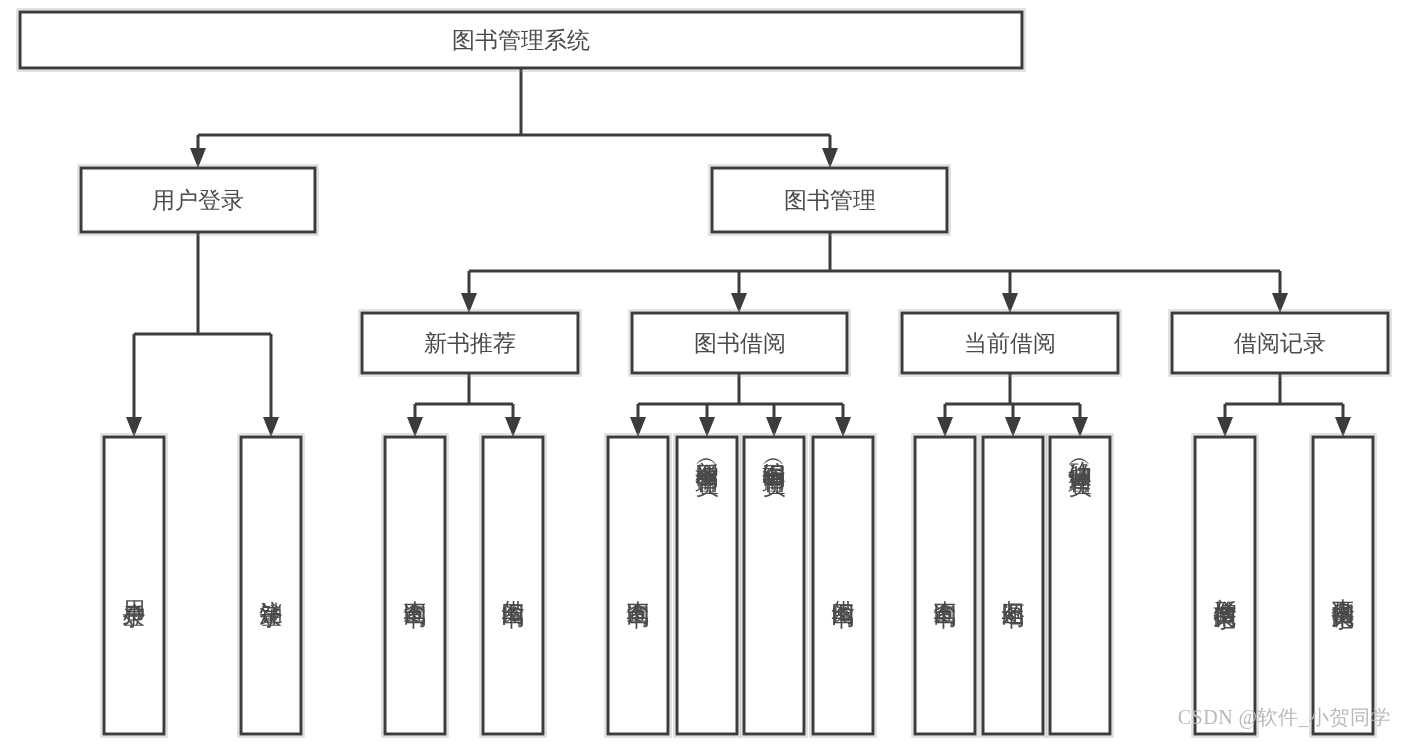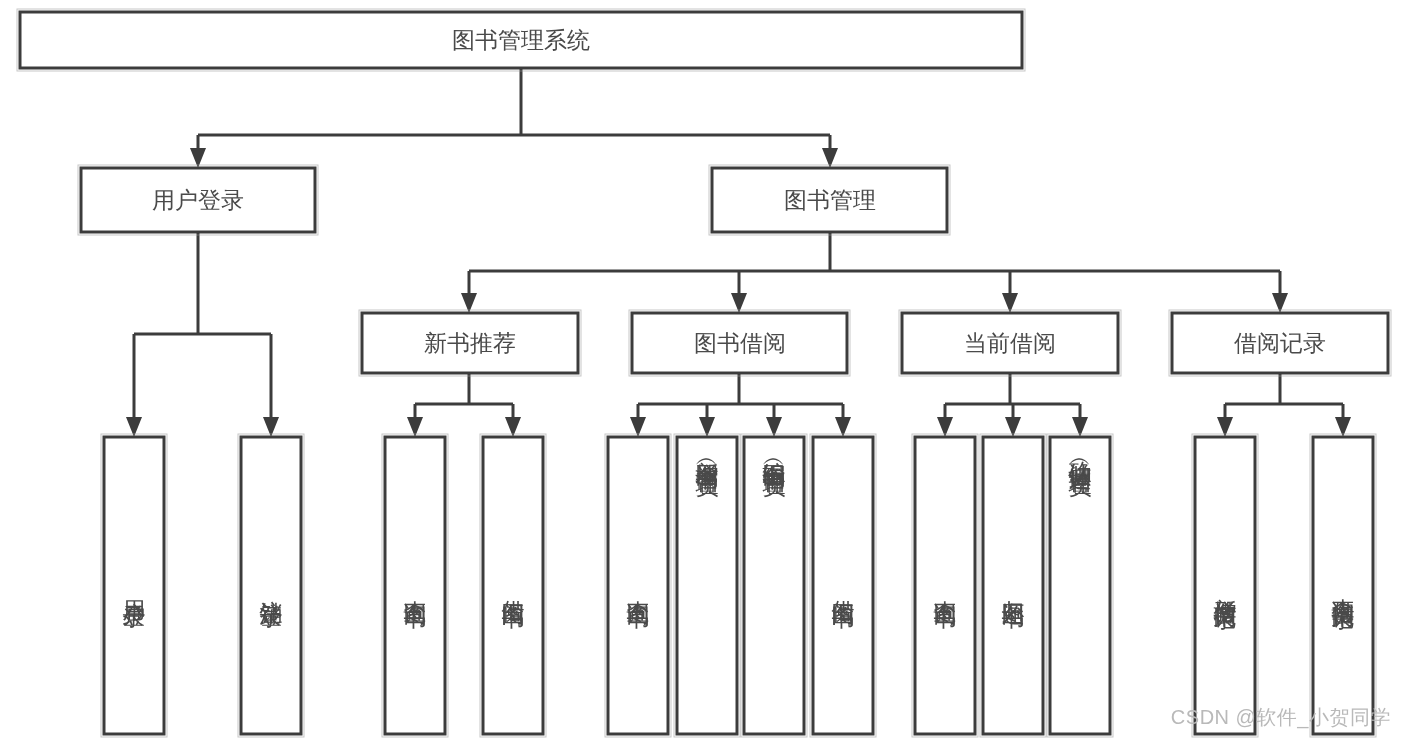--- a/index.html
+++ b/index.html
@@ -73,21 +73,21 @@
     line-height: 1.18;
     letter-spacing: 2px;
     color: #4a4a4a;
     white-space: nowrap;
     text-align: center;
   }
   .watermark {
     position: absolute;
     right: 14px;
     bottom: 6px;
-    font-family: Liberation Sans, sans-serif;
+    font-family: Liberation Serif, serif;
     font-size: 20px;
     color: #b9b9b9;
     letter-spacing: 0.5px;
     white-space: nowrap;
   }
 </style>
 </head>
 <body>
 
 <div id="diagram-root">

